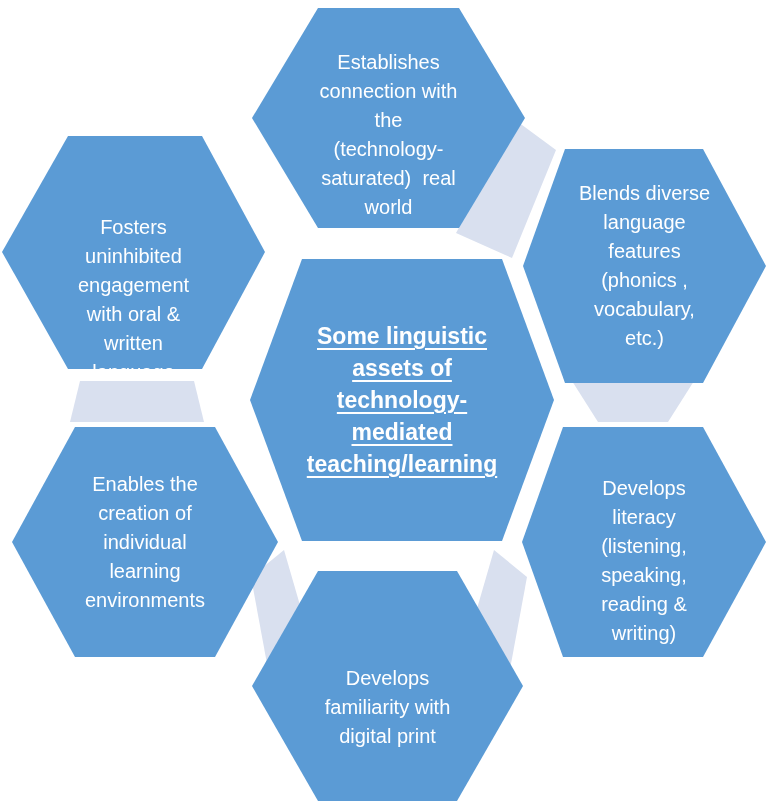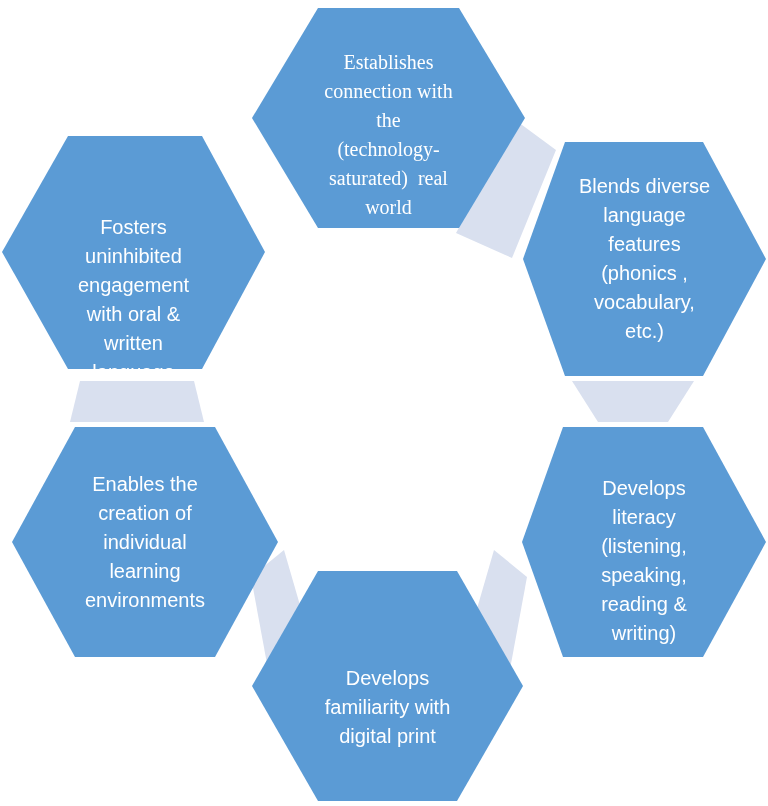--- a/index.html
+++ b/index.html
@@ -41,24 +41,24 @@
     font-weight: bold;
     text-decoration: underline;
     text-underline-offset: 4px;
   }
 
   
   .hex-top {
     left: 252px; top: 8px; width: 273px; height: 220px;
     clip-path: polygon(0px 110px, 66px 0px, 207px 0px, 273px 110px, 207px 220px, 66px 220px);
   }
-  .hex-top .hex-text { transform: translateY(17px); font-family: Liberation Serif, serif; }
+  .hex-top .hex-text { transform: translateY(17px); }
 
   .hex-top-right {
-    left: 523px; top: 142px; width: 243px; height: 234px;
+    left: 523px; top: 149px; width: 243px; height: 234px;
     clip-path: polygon(0px 117px, 42px 0px, 180px 0px, 243px 117px, 180px 234px, 42px 234px);
   }
 
   .hex-bottom-right {
     left: 522px; top: 427px; width: 244px; height: 230px;
     clip-path: polygon(0px 115px, 41px 0px, 181px 0px, 244px 115px, 181px 230px, 41px 230px);
   }
   .hex-bottom-right .hex-text { transform: translateY(19px); }
 
   .hex-bottom {
@@ -159,14 +159,21 @@
 
   <div class="hex hex-top-left">
     <span class="hex-text">Fosters
 uninhibited
 engagement
 with oral &amp;
 written
 language</span>
   </div>
 
+  <div class="hex hex-center">
+    <span class="hex-text center-title">Some linguistic
+assets of
+technology-
+mediated
+teaching/learning</span>
+  </div>
 
 </div>
 
 </body></html>

